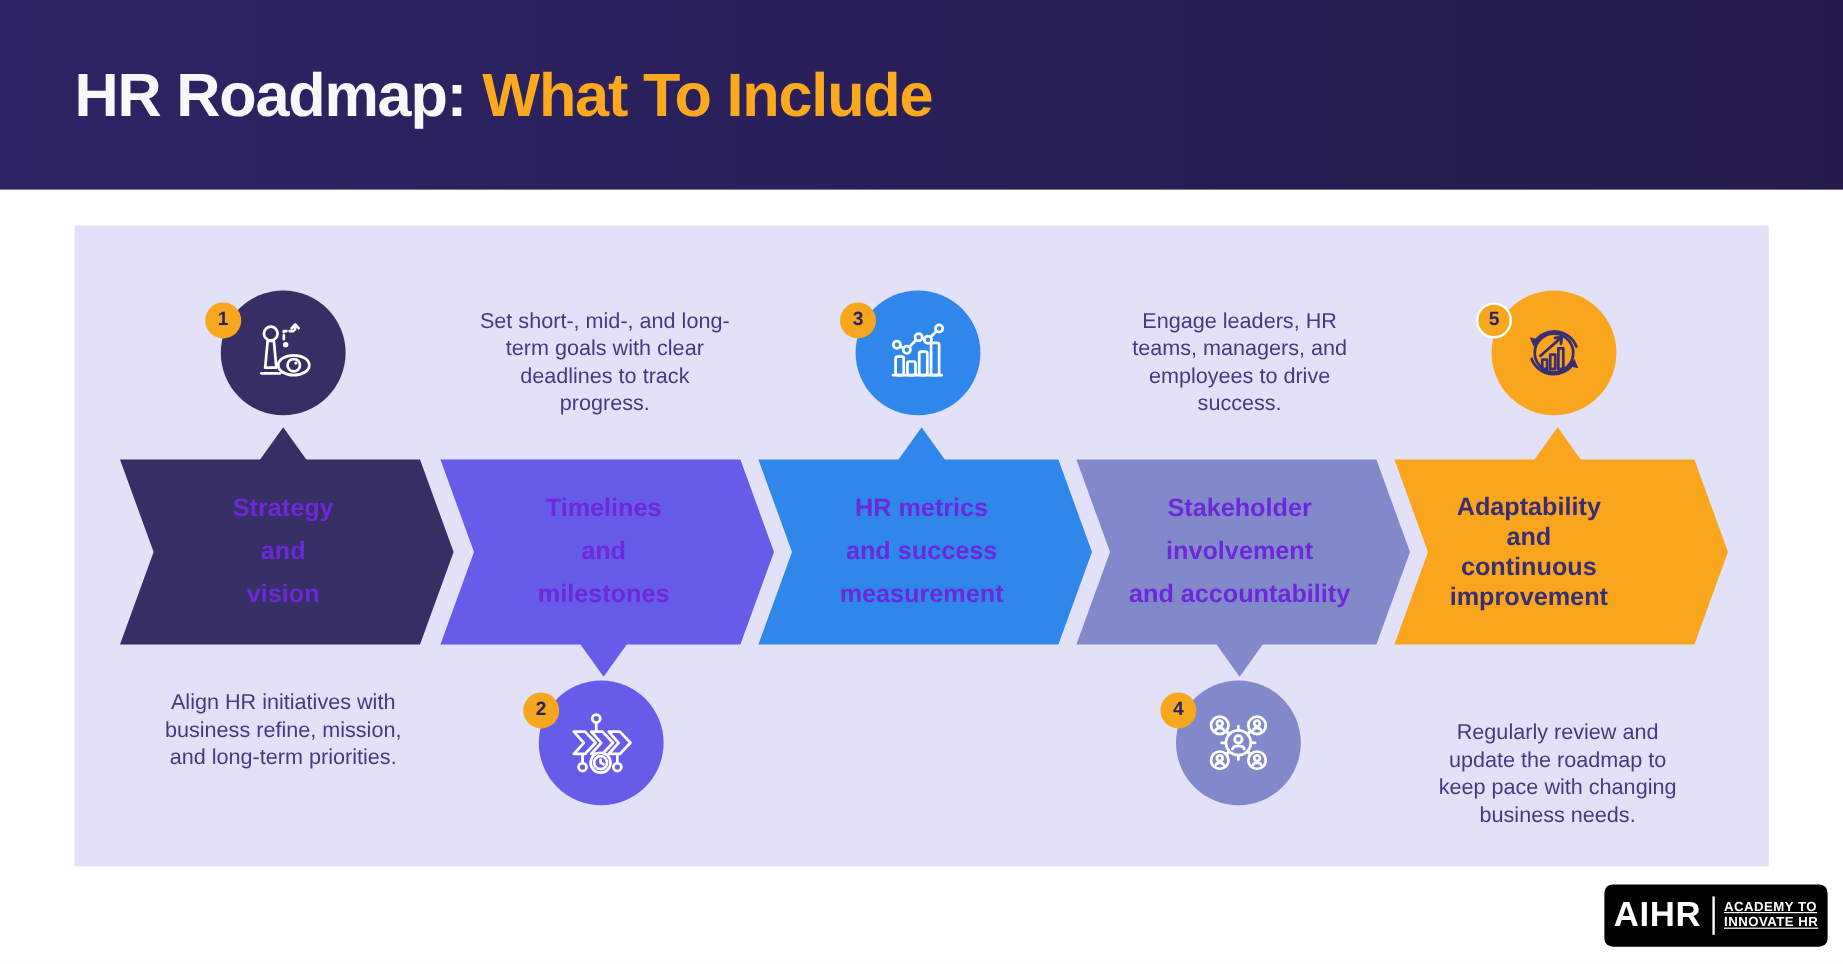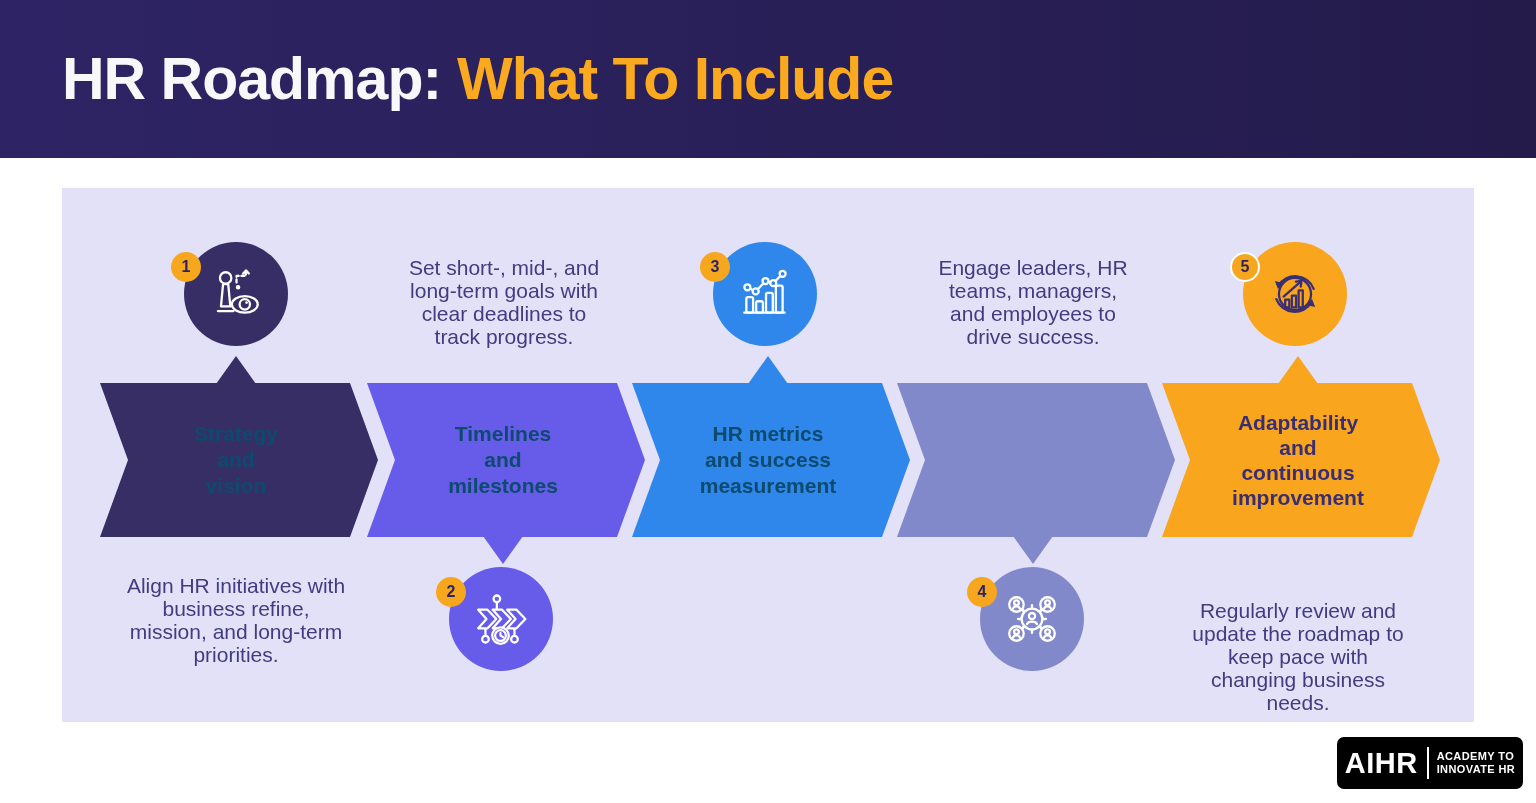--- a/index.html
+++ b/index.html
@@ -3,51 +3,51 @@
 <meta charset="utf-8">
 <style>
   * { margin:0; padding:0; box-sizing:border-box; }
   html,body { width:1536px; height:803px; background:#ffffff; font-family:"Liberation Sans", sans-serif; overflow:hidden; }
   .stage { position:relative; width:1536px; height:803px; background:#ffffff; }
 
   
   .header { position:absolute; left:0; top:0; width:1536px; height:158px;
     background:linear-gradient(90deg,#2E2465 0%, #241B4B 100%);
     display:flex; align-items:center; }
-  .title { padding-left:62px; font-size:59px; font-weight:800; letter-spacing:-1px; color:#F8F8FA; white-space:nowrap; }
+  .title { padding-left:62px; font-size:51px; font-weight:800; letter-spacing:-1px; color:#F8F8FA; white-space:nowrap; }
   .title .accent { margin-left:0.27em; }
 
   
   .panel { position:absolute; left:62px; top:188px; width:1412px; height:534px; background:#E3E1F8; }
   .shapes { position:absolute; left:0; top:0; width:1412px; height:534px; }
 
   .step-label { position:absolute; top:196px; height:152px; width:280px;
     display:flex; align-items:center; justify-content:center; text-align:center;
-    font-size:21px; font-weight:700; line-height:26px; color:#0c4a6e; white-space:pre-line; z-index:3; }
+    font-size:21px; font-weight:700; line-height:36px; color:#6d28d9; white-space:pre-line; z-index:3; }
 
-  .step-desc { position:absolute; font-size:21px; line-height:23px; font-weight:500;
+  .step-desc { position:absolute; font-size:18px; line-height:23px; font-weight:500;
     color:#413C82; text-align:center; z-index:2; }
 
   .step-circle { position:absolute; width:104px; height:104px; border-radius:50%;
     display:flex; align-items:center; justify-content:center; z-index:2; }
   .step-circle svg { width:58px; height:58px; fill:none; stroke:#FFFFFF; stroke-width:2.2;
     stroke-linecap:round; stroke-linejoin:round; }
   .step-circle.dark-icon svg { stroke:#3A2E72; }
 
   .badge { position:absolute; width:30px; height:30px; border-radius:50%; background:#F6A71E;
     color:#2D2363; font-size:16px; font-weight:800; display:flex; align-items:center; justify-content:center; z-index:4; }
   .badge.ringed { border:2.5px solid #FDFDFD; }
 
   
   .logo { position:absolute; left:1337px; top:737px; width:186px; height:52px; background:#000000;
     border-radius:7px; display:flex; align-items:center; justify-content:center; z-index:5; }
   .logo-name { color:#FFFFFF; font-size:29px; font-weight:800; letter-spacing:0.5px; }
   .logo-divider { width:2px; height:32px; background:#FFFFFF; margin:0 8px 0 9px; }
   .logo-tagline { display:flex; flex-direction:column; justify-content:center; }
-  .logo-tagline span { color:#FFFFFF; font-size:11px; line-height:13px; font-weight:800; letter-spacing:0.4px; }
+  .logo-tagline span { color:#FFFFFF; font-size:11px; line-height:13px; font-weight:800; letter-spacing:0.4px;text-decoration:underline; }
 </style>
 </head>
 <body>
 
 <div class="stage">
 
   <div class="header">
     <h1 class="title"><span>HR Roadmap:</span><span class="accent" style="color: rgb(251, 169, 30);">What To Include</span></h1>
   </div>
 
@@ -73,21 +73,24 @@
 
     <div class="step-label" style="left:34px;">Strategy
 and
 vision</div>
     <div class="step-label" style="left:301px;">Timelines
 and
 milestones</div>
     <div class="step-label" style="left:566px;">HR metrics
 and success
 measurement</div>
-    <div class="step-label" style="left: 1096px; line-height: 25px; color: rgb(58, 46, 114);">Adaptability
+    <div class="step-label" style="left:831px;">Stakeholder
+involvement
+and accountability</div>
+    <div class="step-label" style="left: 1072px; line-height: 25px; color: rgb(58, 46, 114);">Adaptability
 and
 continuous
 improvement</div>
 
     <div class="step-circle" style="left: 122px; top: 54px; background-color: rgb(55, 46, 102);">
       <svg viewBox="0 0 56 56">
         <circle cx="18" cy="12.5" r="5.5"></circle>
         <path d="M15.5 18.5 H20.5 L22.5 40 H13.5 Z"></path>
         <path d="M10.5 44.5 H25.5"></path>
         <path d="M28.5 17 V10.5 H37.5 V6" stroke-dasharray="3 2.6"></path>

